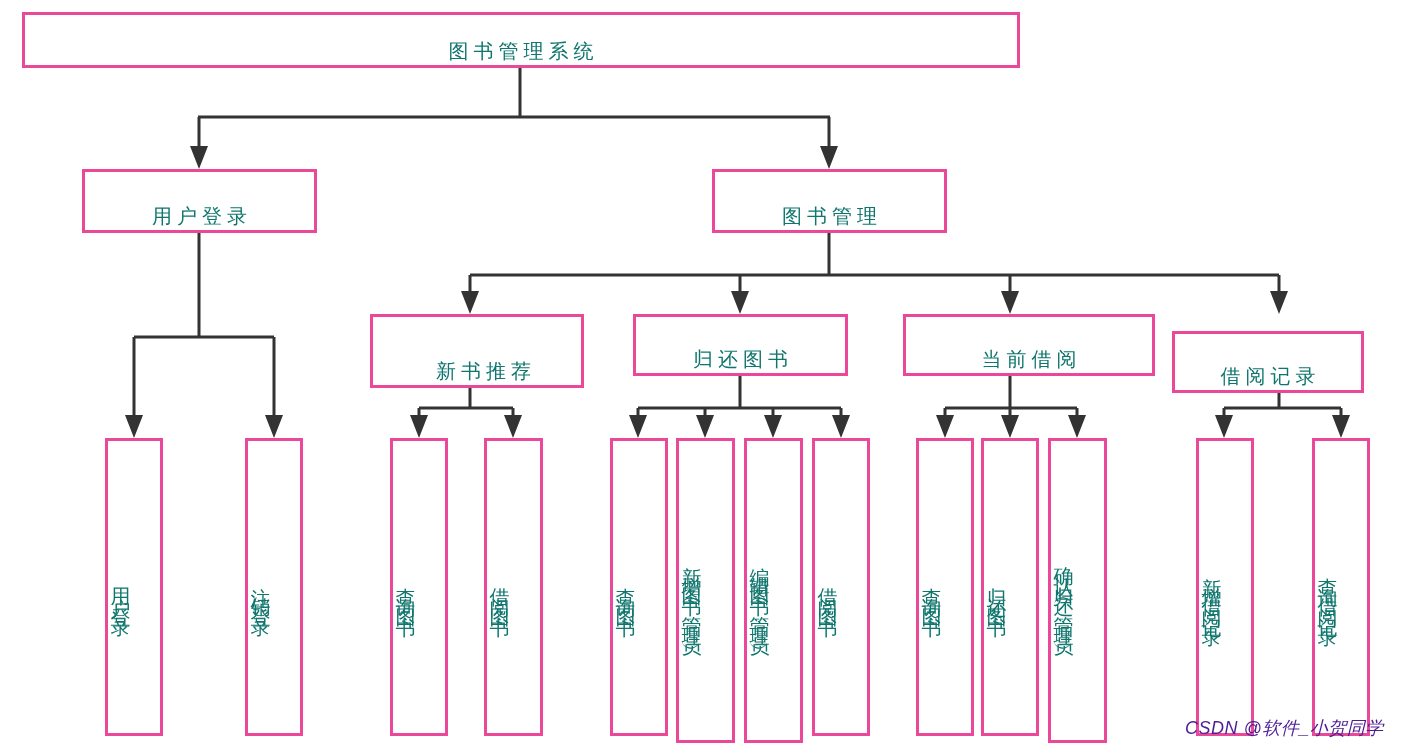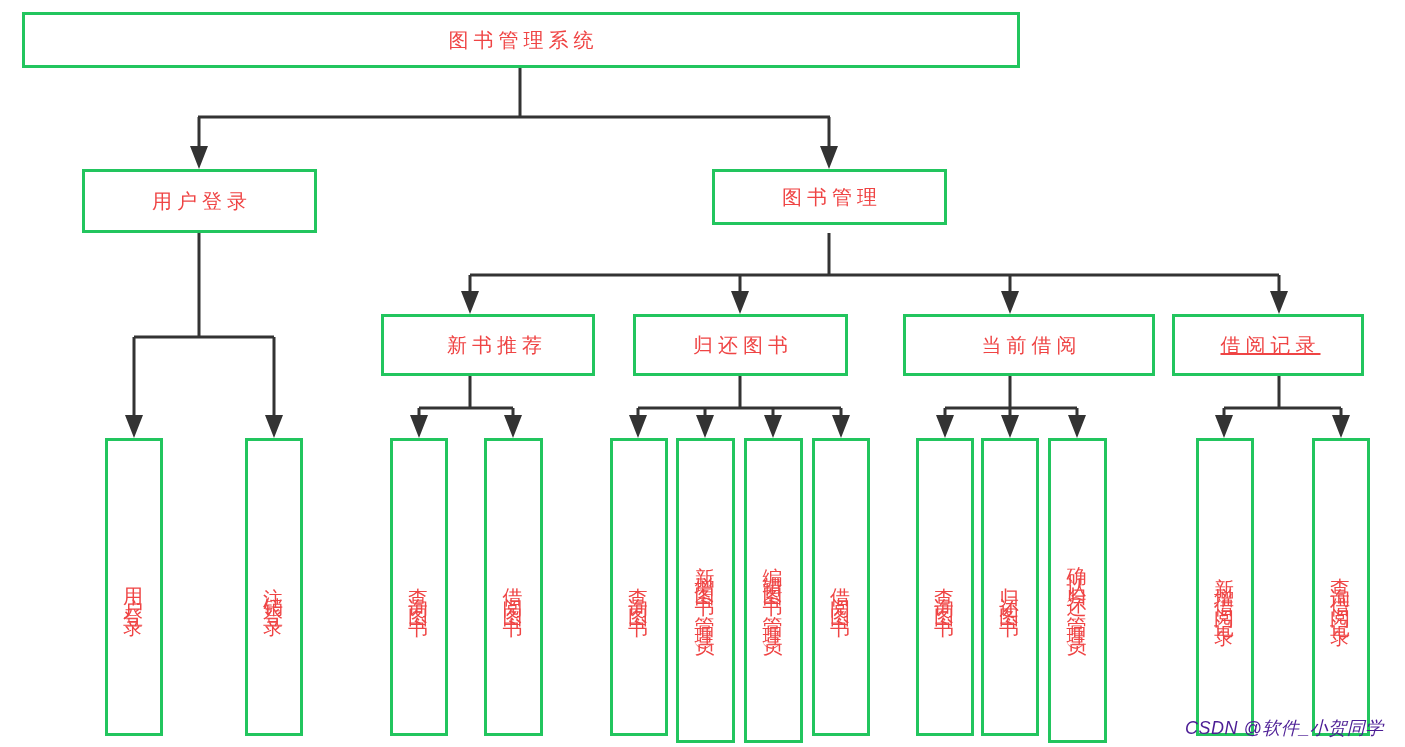--- a/index.html
+++ b/index.html
@@ -12,26 +12,26 @@
     overflow: hidden;
   }
   .connectors {
     position: absolute;
     left: 0; top: 0;
     width: 1405px; height: 747px;
   }
   .node {
     position: absolute;
     box-sizing: border-box;
-    border: 3px solid #22c55e;
+    border: 3px solid #ec4899;
     background: #ffffff;
     display: flex;
-    align-items: center;
+    align-items: flex-end;
     justify-content: center;
-    color: #ef4444;
+    color: #0f766e;
     font-size: 20px;
     letter-spacing: 5px;
     text-indent: 5px;
     white-space: nowrap;
   }
   .node.vert {
     writing-mode: vertical-rl;
     text-orientation: mixed;
     letter-spacing: 10px;
     text-indent: 10px;
@@ -75,34 +75,34 @@
          M1332 415 L1350 415 L1341 438 Z" fill="#333333" stroke="none"></path>
   </svg>
 
   <div class="node" style="left:22px; top:12px; width:998px; height:56px;">
     <span>图书管理系统</span>
   </div>
 
   <div class="node" style="left:82px; top:169px; width:235px; height:64px;">
     <span>用户登录</span>
   </div>
-  <div class="node" style="left:712px; top:169px; width:235px; height:56px;">
+  <div class="node" style="left:712px; top:169px; width:235px; height:64px;">
     <span>图书管理</span>
   </div>
 
-  <div class="node" style="left:381px; top:314px; width:214px; height:62px;padding-left:13px;">
+  <div class="node" style="left:370px; top:314px; width:214px; height:74px;padding-left:13px;">
     <span>新书推荐</span>
   </div>
   <div class="node" style="left:633px; top:314px; width:215px; height:62px;">
     <span>归还图书</span>
   </div>
   <div class="node" style="left:903px; top:314px; width:252px; height:62px;">
     <span>当前借阅</span>
   </div>
-  <div class="node" style="left:1172px; top:314px; width:192px; height:62px;text-decoration:underline;">
+  <div class="node" style="left:1172px; top:331px; width:192px; height:62px;">
     <span>借阅记录</span>
   </div>
 
   <div class="node vert" style="left:105px; top:438px; width:58px; height:298px;">
     <span>用户登录</span>
   </div>
   <div class="node vert" style="left:245px; top:438px; width:58px; height:298px;">
     <span>注销登录</span>
   </div>
 

